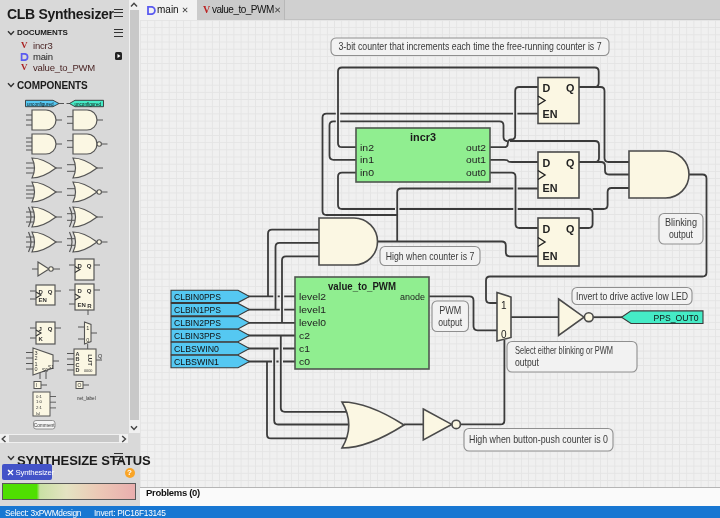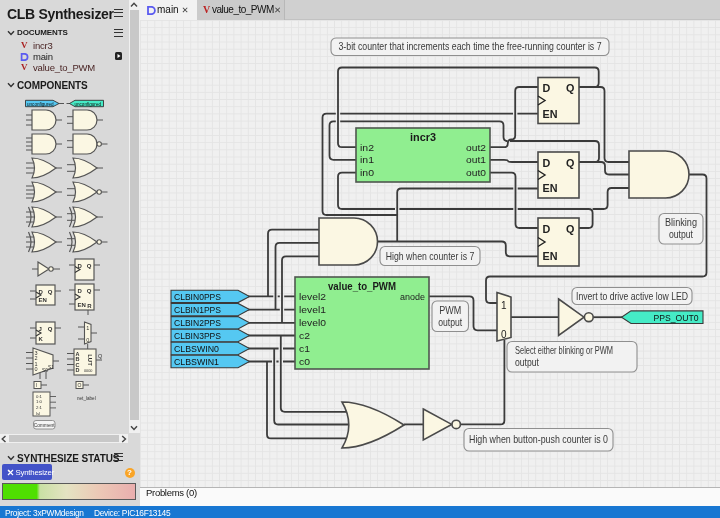--- a/index.html
+++ b/index.html
@@ -331,34 +331,34 @@
   <svg class="abs" style="left:1px;top:435px" width="6" height="8">
       <path d="M4.5,1 L1.2,4 L4.5,7" fill="none" stroke="#444" stroke-width="1.4"></path>
     </svg>
   <svg class="abs" style="left:121px;top:435px" width="6" height="8">
       <path d="M1.2,1 L4.5,4 L1.2,7" fill="none" stroke="#444" stroke-width="1.4"></path>
     </svg>
 
   <svg class="abs" style="left:7px;top:455px" width="8" height="6">
       <path d="M1,1.2 L4,4.5 L7,1.2" fill="none" stroke="#333" stroke-width="1.4"></path>
     </svg>
-  <div class="abs" style="left:17px;top:452.5px;font-size:10px;font-weight:bold;color:#1a1a1a;letter-spacing:-0.1px;">SYNTHESIZE STATUS</div>
+  <div class="abs" style="left:17px;top:452.5px;font-size:13px;font-weight:bold;color:#1a1a1a;letter-spacing:-0.1px;">SYNTHESIZE STATUS</div>
   <div class="abs burger" style="left:114px;top:453px;"></div>
 
   <div class="abs" style="left:2px;top:464px;width:50px;height:16px;background:#4353c8;border-radius:2px;"></div>
   <svg class="abs" style="left:6.5px;top:468.5px" width="7" height="7" viewBox="0 0 7 7">
     <path d="M1,1 L6,6 M6,1 L1,6" stroke="#fff" stroke-width="1.2"></path>
     <path d="M0.8,0.8 l2,0.4 l-1.5,1.5 z" fill="#fff"></path>
   </svg>
   <div class="abs" style="left:15.5px;top:468px;font-size:7.8px;color:#fff;letter-spacing:-0.2px;">Synthesizer</div>
   <div class="abs" style="left:124.5px;top:468px;width:10px;height:10px;background:#f9a426;border-radius:50%;text-align:center;font-size:8px;font-weight:bold;color:#fff;line-height:10.5px;">?</div>
 
   <div class="abs" style="left:2px;top:483px;width:134px;height:17px;border:1px solid #5a5a5a;
     background:linear-gradient(90deg,#4fdf00 0%,#4fdf00 25.5%,#c9e0a4 28%,#e4e3c2 48%,#ecc9b6 72%,#e9aeae 100%);"></div>
 
   <div class="abs" style="left:140px;top:487px;width:580px;height:19px;background:#fafafa;border-top:1px solid #b5b5b5;"></div>
-  <div class="abs" style="left:146px;top:487px;font-size:9.5px;font-weight:normal;color:#111;letter-spacing:-0.3px;">Problems (0)</div>
+  <div class="abs" style="left:146px;top:487px;font-size:9.5px;font-weight:bold;color:#111;letter-spacing:-0.3px;">Problems (0)</div>
 
   <div class="abs" style="left:0;top:506px;width:720px;height:12px;background:#1877d2;"></div>
-  <div class="abs" style="left:5px;top:507.5px;font-size:8.4px;color:#fff;letter-spacing:-0.3px;">Project: 3xPWMdesign</div>
-  <div class="abs" style="left:94px;top:507.5px;font-size:8.4px;color:#fff;letter-spacing:-0.3px;">Device: PIC16F13145</div>
+  <div class="abs" style="left:5px;top:507.5px;font-size:8.4px;color:#fff;letter-spacing:-0.3px;">Select: 3xPWMdesign</div>
+  <div class="abs" style="left:94px;top:507.5px;font-size:8.4px;color:#fff;letter-spacing:-0.3px;">Invert: PIC16F13145</div>
 
 </div>
 
 </body></html>

